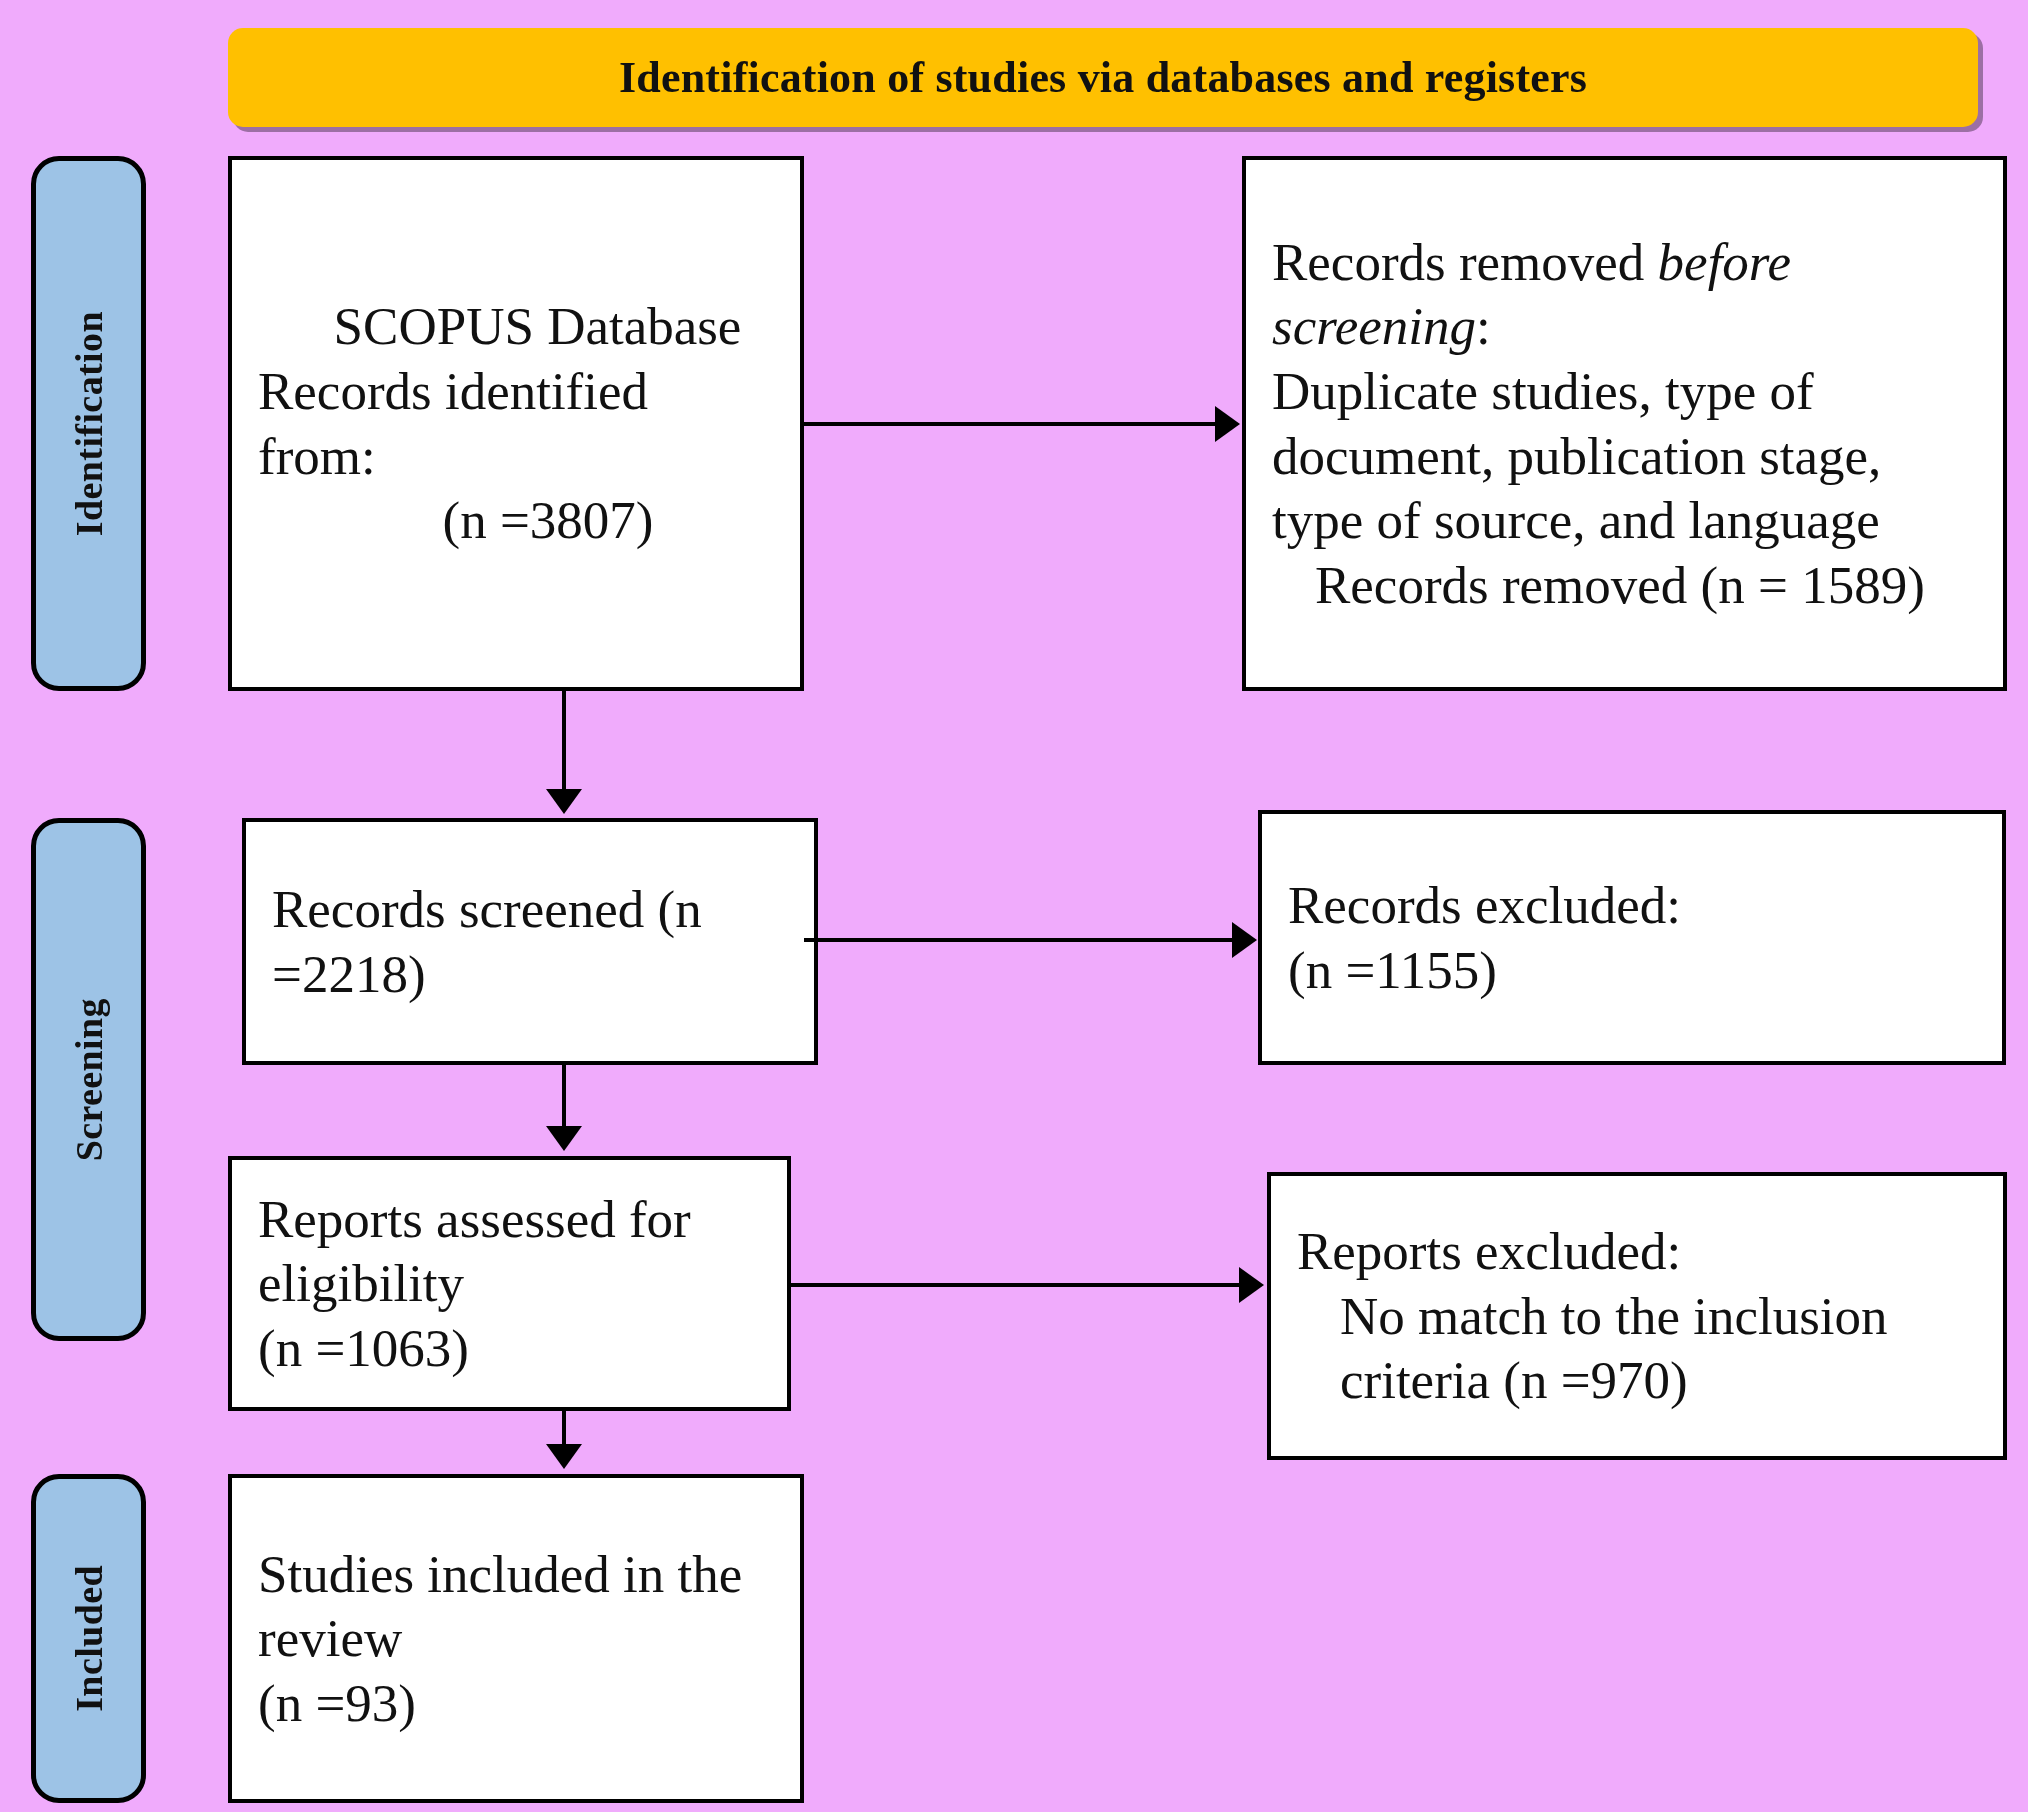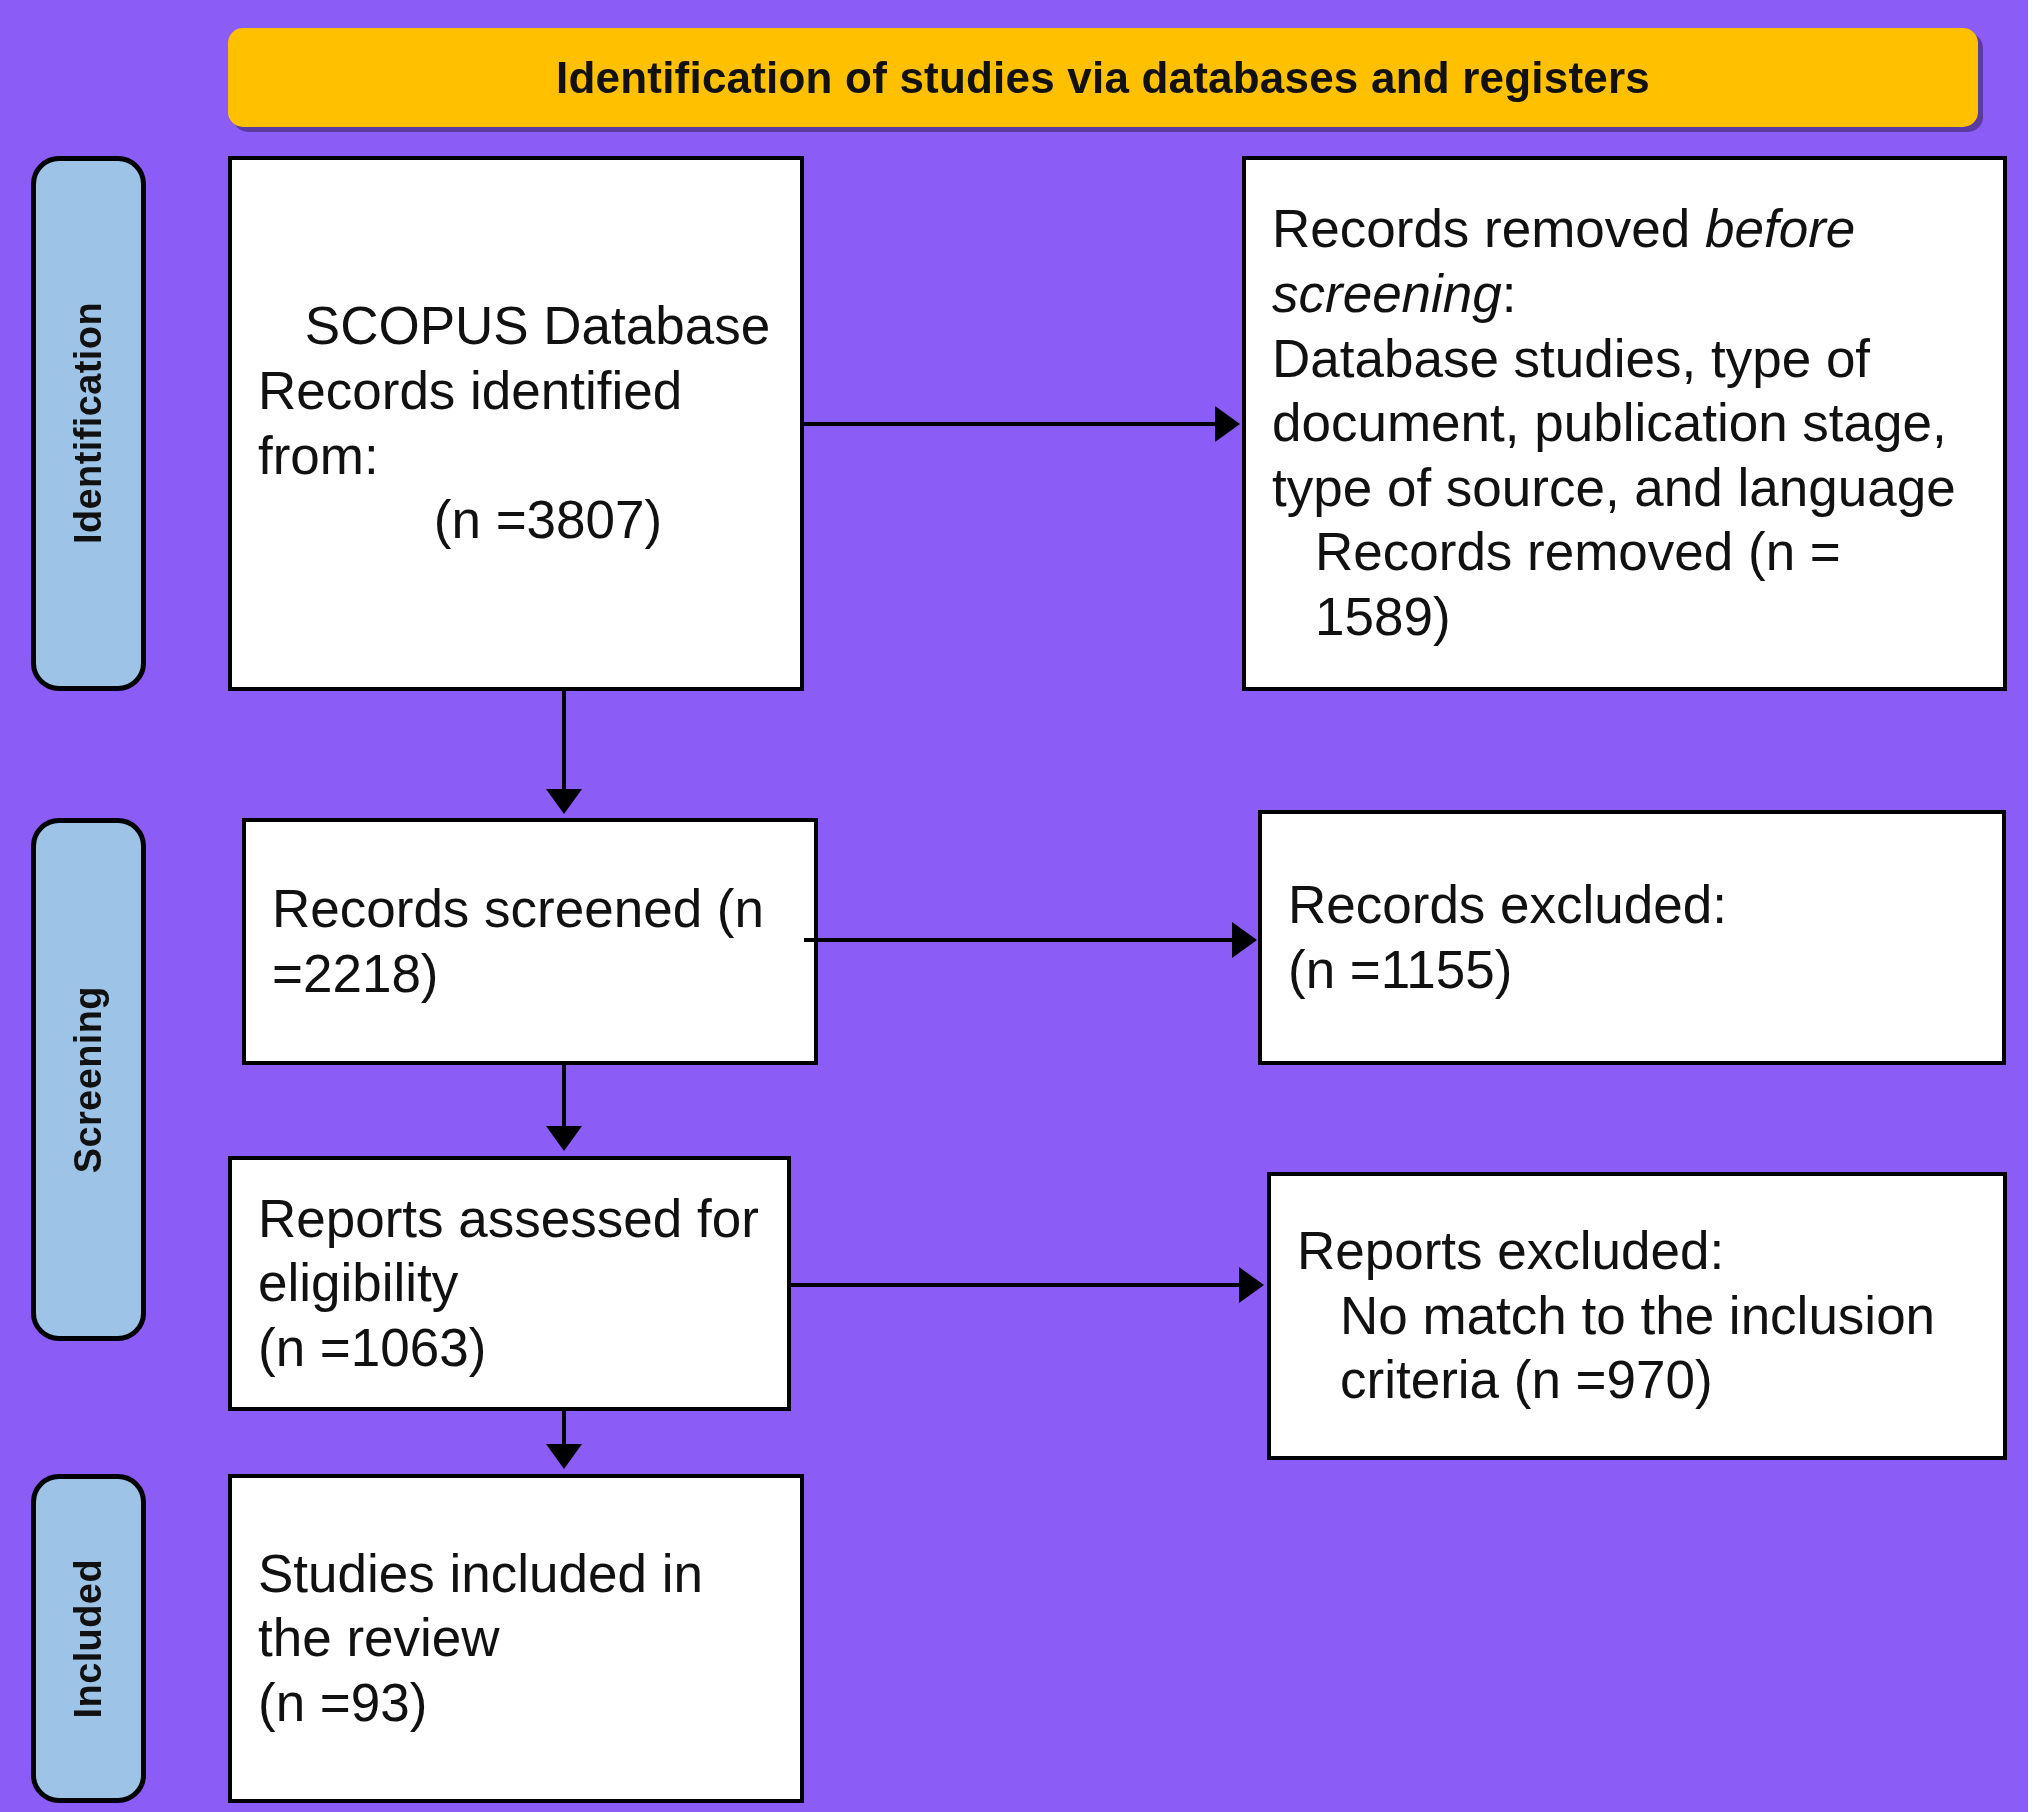--- a/index.html
+++ b/index.html
@@ -4,22 +4,22 @@
 <style>
   html, body {
     margin: 0;
     padding: 0;
     background: #ffffff;
   }
   #canvas {
     position: relative;
     width: 2028px;
     height: 1813px;
-    background: #8b5cf6;
-    font-family: Liberation Sans, sans-serif;
+    background: #f0abfc;
+    font-family: Liberation Serif, serif;
     overflow: hidden;
   }
 
   
   .header-banner {
     position: absolute;
     left: 228px;
     top: 28px;
     width: 1750px;
     height: 99px;
@@ -158,21 +158,21 @@
 
   <div class="flow-box" id="box-identified">
     <div class="line indent-1">SCOPUS Database</div>
     <div class="line">Records identified from:</div>
     <div class="line indent-2">(n =3807)</div>
   </div>
 
   <div class="flow-box" id="box-removed-before">
     <div class="line"><span>Records removed </span><span class="italic">before</span></div>
     <div class="line"><span class="italic">screening</span><span>:</span></div>
-    <div class="line">Database studies, type of</div>
+    <div class="line">Duplicate studies, type of</div>
     <div class="line">document, publication stage,</div>
     <div class="line">type of source, and language</div>
     <div class="line indent-1">Records removed (n = 1589)</div>
   </div>
 
   <div class="flow-box" id="box-screened">
     <div class="line">Records screened (n =2218)</div>
   </div>
 
   <div class="flow-box" id="box-records-excluded">

